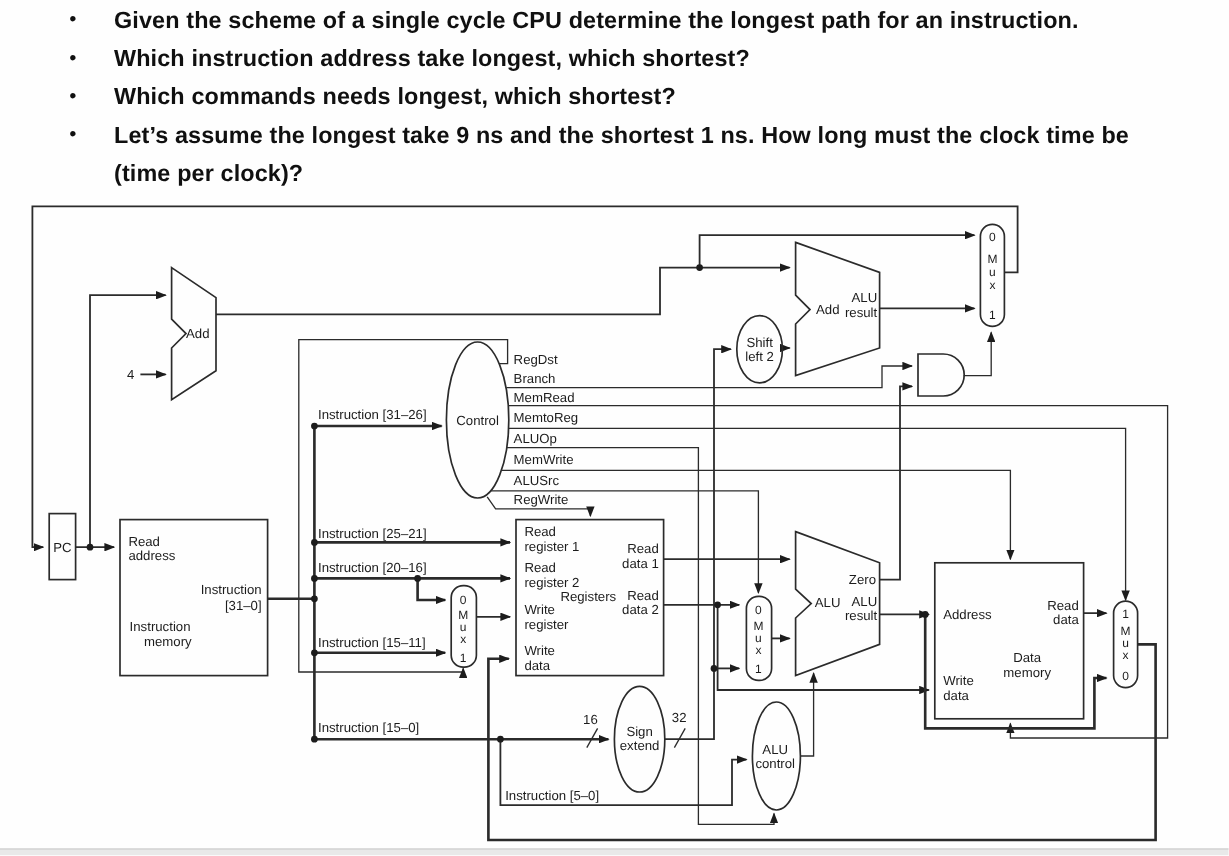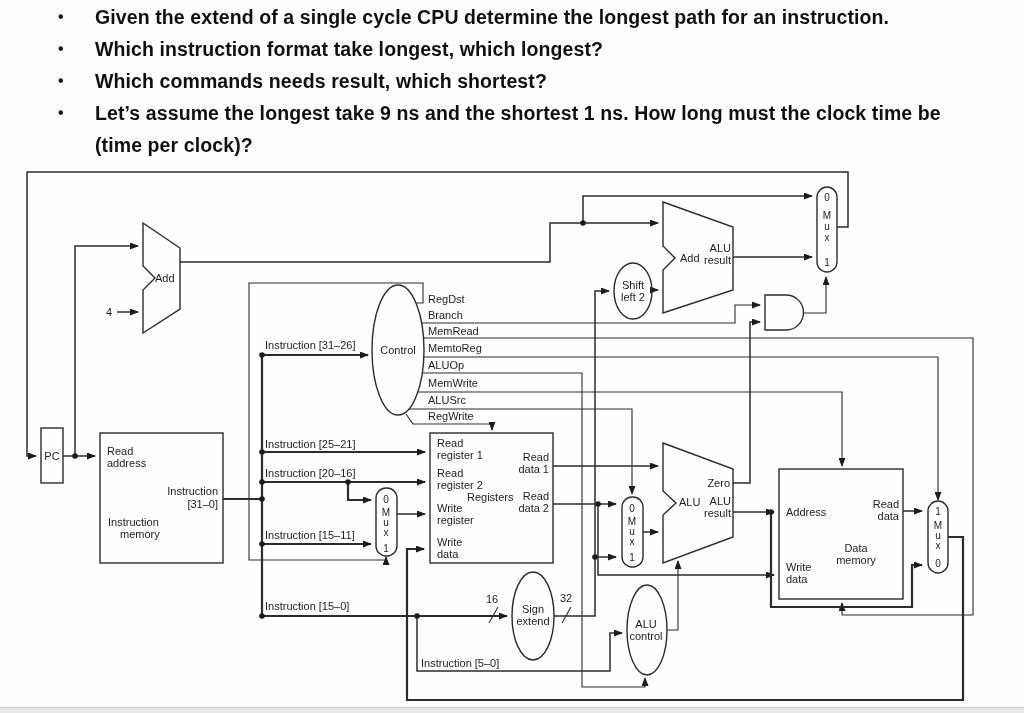--- a/index.html
+++ b/index.html
@@ -22,29 +22,29 @@
   .pagebottom{position:absolute;left:0;top:707px;width:1024px;height:6px;background:#e9e9e9;border-top:1px solid #cdcdcd;}
 </style>
 </head>
 <body>
 
 <div class="page">
 
   <ul class="bullets">
     <li>
       <span class="dot">•</span>
-      <span class="btext">Given the extend of a single cycle CPU determine the longest path for an instruction.</span>
-    </li>
-    <li>
-      <span class="dot">•</span>
-      <span class="btext">Which instruction format take longest, which longest?</span>
-    </li>
-    <li>
-      <span class="dot">•</span>
-      <span class="btext">Which commands needs result, which shortest?</span>
+      <span class="btext">Given the scheme of a single cycle CPU determine the longest path for an instruction.</span>
+    </li>
+    <li>
+      <span class="dot">•</span>
+      <span class="btext">Which instruction address take longest, which shortest?</span>
+    </li>
+    <li>
+      <span class="dot">•</span>
+      <span class="btext">Which commands needs longest, which shortest?</span>
     </li>
     <li>
       <span class="dot">•</span>
       <span class="btext">Let’s assume the longest take 9 ns and the shortest 1 ns. How long must the clock time be (time per clock)?</span>
     </li>
   </ul>
 
   <svg width="1024" height="713" viewBox="0 0 1024 713">
     <defs>
       <marker id="arr" markerUnits="userSpaceOnUse" markerWidth="9" markerHeight="7" refX="8" refY="3.5" orient="auto">

